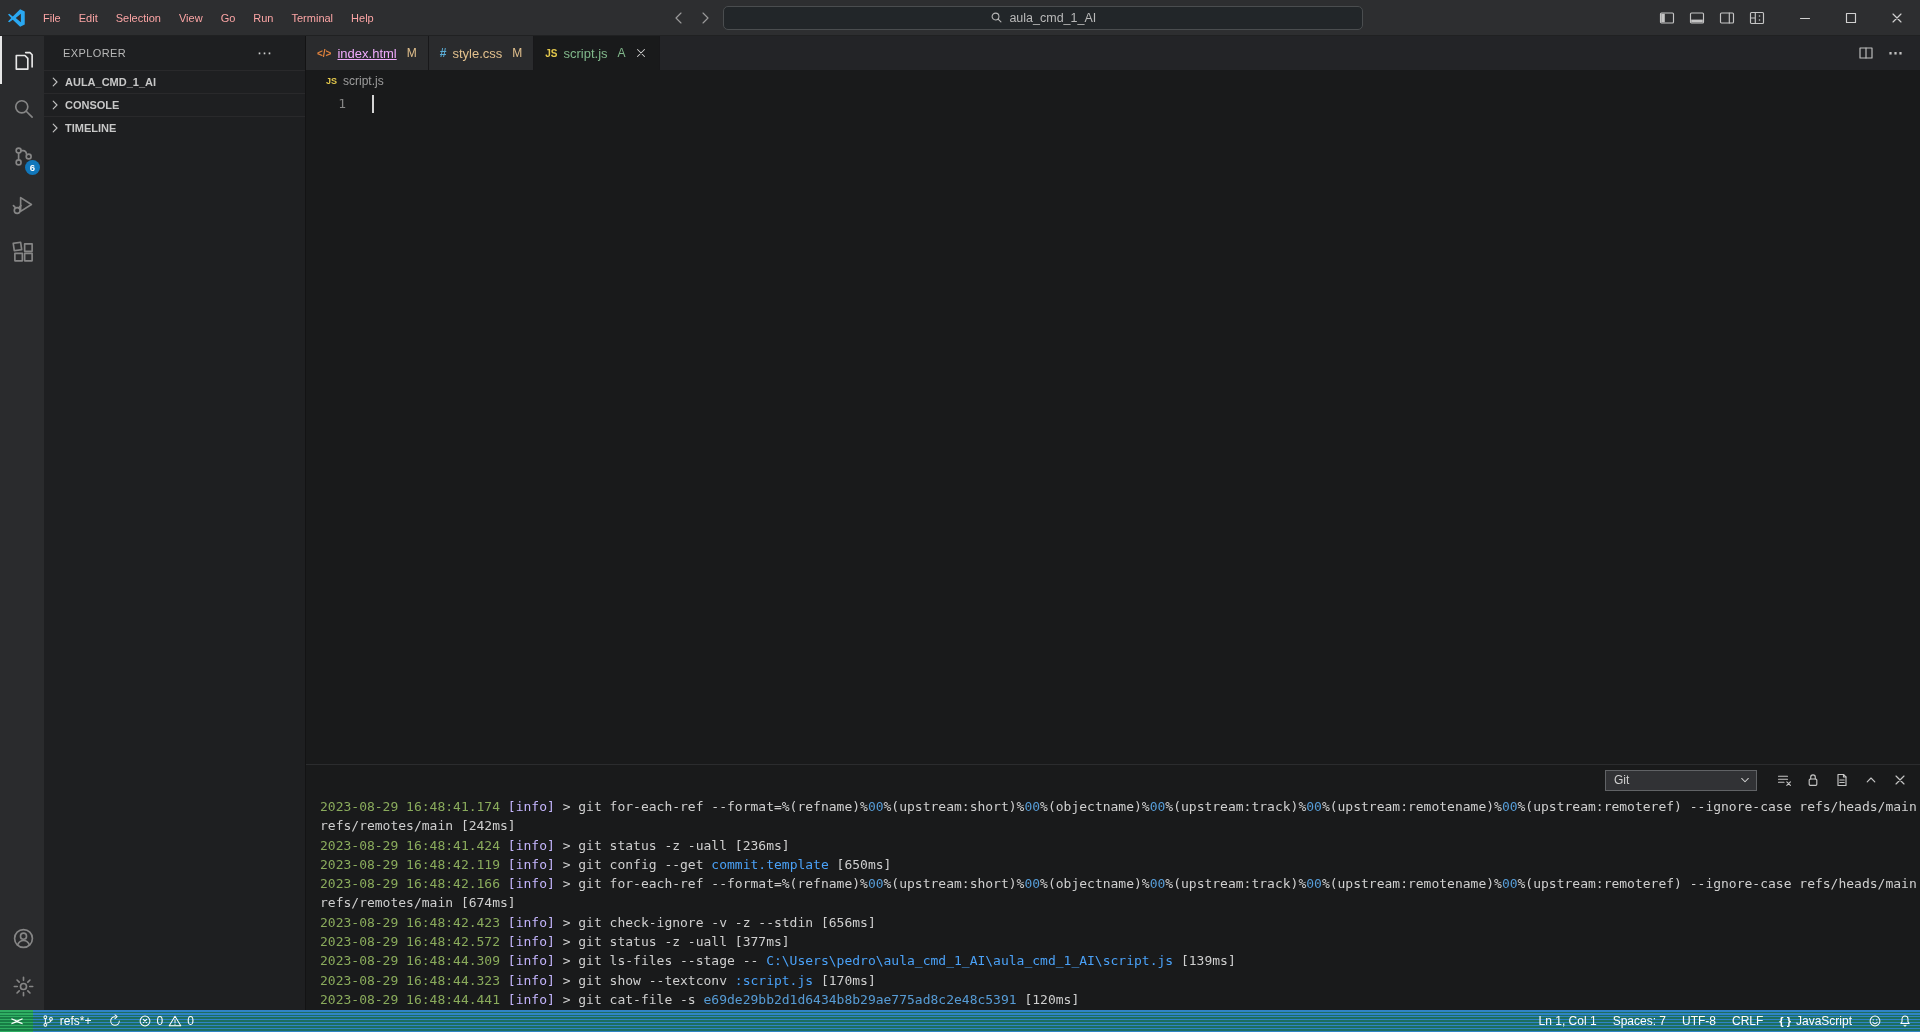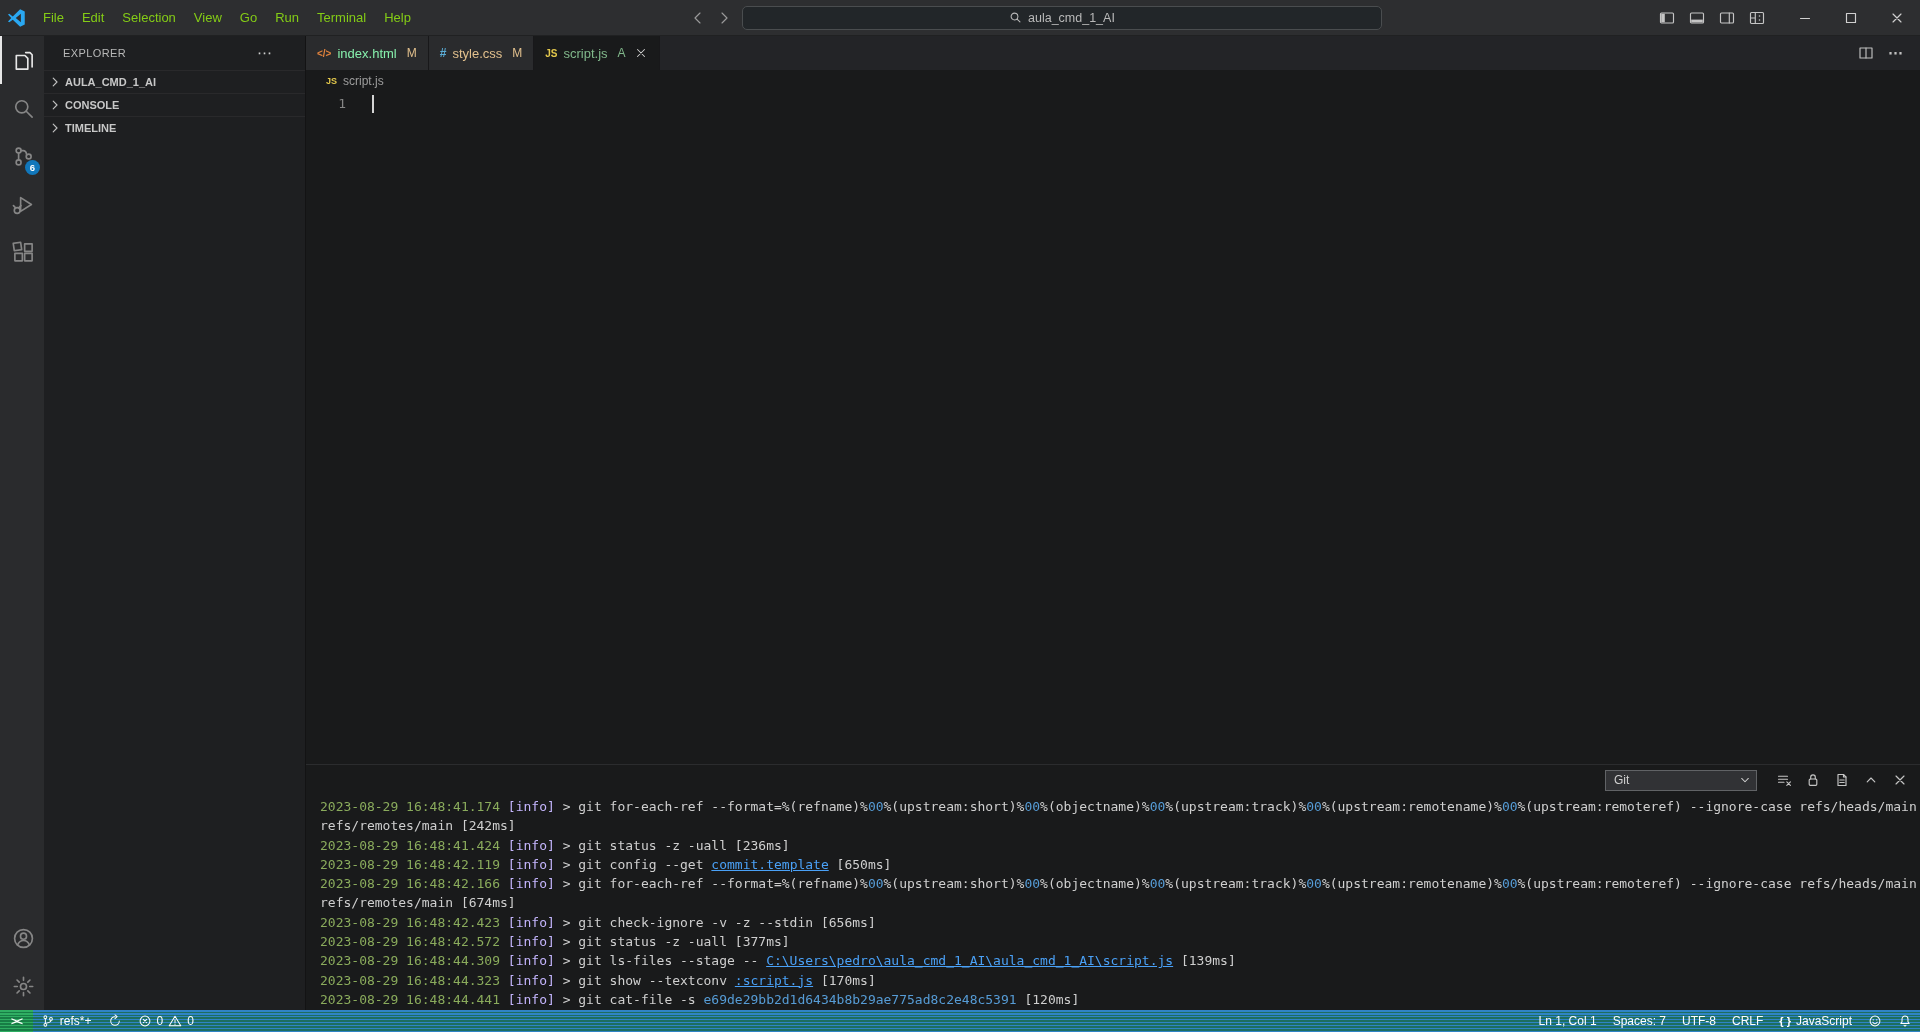--- a/index.html
+++ b/index.html
@@ -4,21 +4,21 @@
 <style>
   *{box-sizing:border-box;margin:0;padding:0}
   html,body{width:1920px;height:1032px;overflow:hidden}
   body{font-family:"Liberation Sans",sans-serif;background:#191a1b;color:#ccc;-webkit-user-select:none;user-select:none}
   .window{width:1920px;height:1032px;display:flex;flex-direction:column}
 
   
   .titlebar{height:36px;background:#2d2e30;display:flex;align-items:center;flex:0 0 36px;border-bottom:1px solid #202122}
   .tb-left{display:flex;align-items:center;height:100%}
   .logo{width:34px;display:flex;justify-content:center}
-  .menu-item{padding:0 9px;font-size:13px;color:#84cc16;height:100%;display:flex;align-items:center;cursor:default}
+  .menu-item{padding:0 9px;font-size:11px;color:#fca5a5;height:100%;display:flex;align-items:center;cursor:default}
   .tb-center{flex:1;display:flex;align-items:center;justify-content:center;gap:10px;height:100%}
   .nav-btn{color:#9a9a9a;display:flex;align-items:center}
   .cmd-center{width:640px;height:24px;background:#222629;border:1px solid #4a4d4f;border-radius:5px;display:flex;align-items:center;justify-content:center;gap:6px;color:#b9b9b9;font-size:12.5px}
   .tb-right{display:flex;align-items:center;height:100%}
   .layout-btn{width:30px;height:100%;display:flex;align-items:center;justify-content:center;color:#c5c5c5}
   .win-btn{width:46px;height:100%;display:flex;align-items:center;justify-content:center;color:#d0d0d0}
 
   
   .main{flex:1;display:flex;min-height:0}
   .activitybar{width:44px;background:#2a2b2d;display:flex;flex-direction:column;flex:0 0 44px}
@@ -69,21 +69,21 @@
   .panel-right svg{width:16px;height:16px}
   .channel-select{width:152px;height:21px;background:#313235;border:1px solid #616366;font-size:12px;display:flex;align-items:center;padding:0 4px 0 8px;color:#cfcfcf;margin-right:6px}
   .channel-select .chev{margin-left:auto;display:flex}
   .channel-select svg{width:14px;height:14px}
   .panel-body{flex:1;overflow:hidden;padding:2px 4px 0 14px;font-family:"DejaVu Sans Mono",monospace;font-size:13px;line-height:19.3px;white-space:pre}
   .seg-ts{color:var(--c-ts)}
   .seg-info{color:#c4b5fd}
   .seg-txt{color:#cfcfcf}
   .seg-num{color:var(--c-num)}
   .seg-hash{color:var(--c-num)}
-  .seg-link{color:var(--c-link);text-decoration:underline;cursor:pointer}
+  .seg-link{color:var(--c-link);cursor:pointer}
 
   
   .statusbar{height:22px;flex:0 0 22px;display:flex;align-items:stretch;font-size:12px;color:#fff;
     background:repeating-linear-gradient(180deg,#2f84c6 0 1.5px,#1d6e60 1.5px 3px)}
   .sb-item{display:flex;align-items:center;gap:5px;padding:0 8px;cursor:default}
   .sb-item svg{width:14px;height:14px}
   .sb-item.remote{background:repeating-linear-gradient(180deg,#2fae63 0 1.5px,#177d45 1.5px 3px);padding:0 11px}
   .remote-glyph{font-weight:700;font-size:11px;letter-spacing:-1px}
   .sb-right{margin-left:auto;display:flex;align-items:stretch}
   .braces-glyph{font-weight:700;font-size:11px}
@@ -304,21 +304,21 @@
         </div>
     </div>
 
     <div class="editor-col">
       <div class="tabbar">
         <div style="display:flex">
             <div class="tab">
               <span style="display: inline-flex; align-items: center;">
                 <b class="fico ico-html">&lt;/&gt;</b>
               </span>
-              <span style="color: #86efac;">index.html</span>
+              <span style="color: #f0abfc; text-decoration: underline;">index.html</span>
               <span class="badge" style="color: rgb(226, 192, 141);">M</span>
             </div>
             <div class="tab">
               <span style="display: inline-flex; align-items: center;">
                 <b class="fico ico-css" style="font-size:12px"># </b>
               </span>
               <span style="color: rgb(226, 192, 141);">style.css</span>
               <span class="badge" style="color: rgb(226, 192, 141);">M</span>
             </div>
             <div class="tab active">

